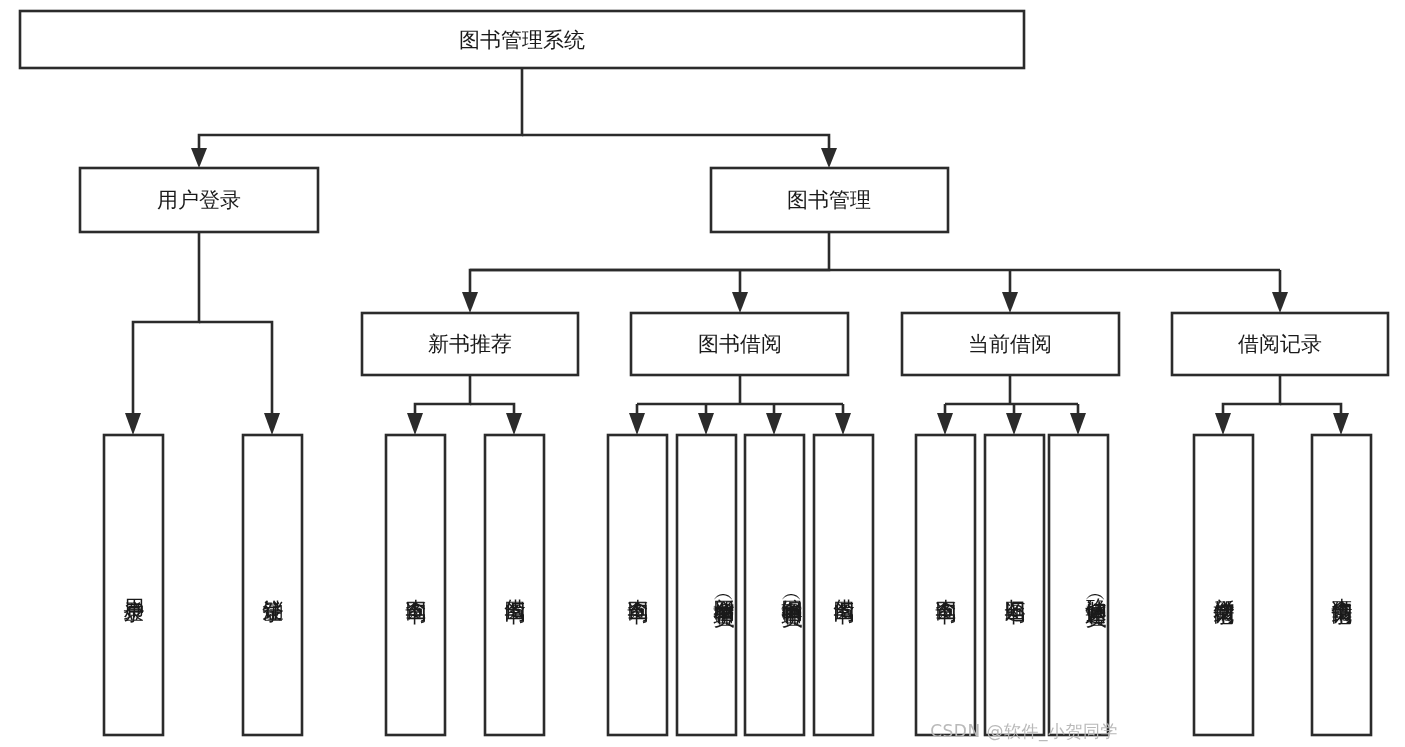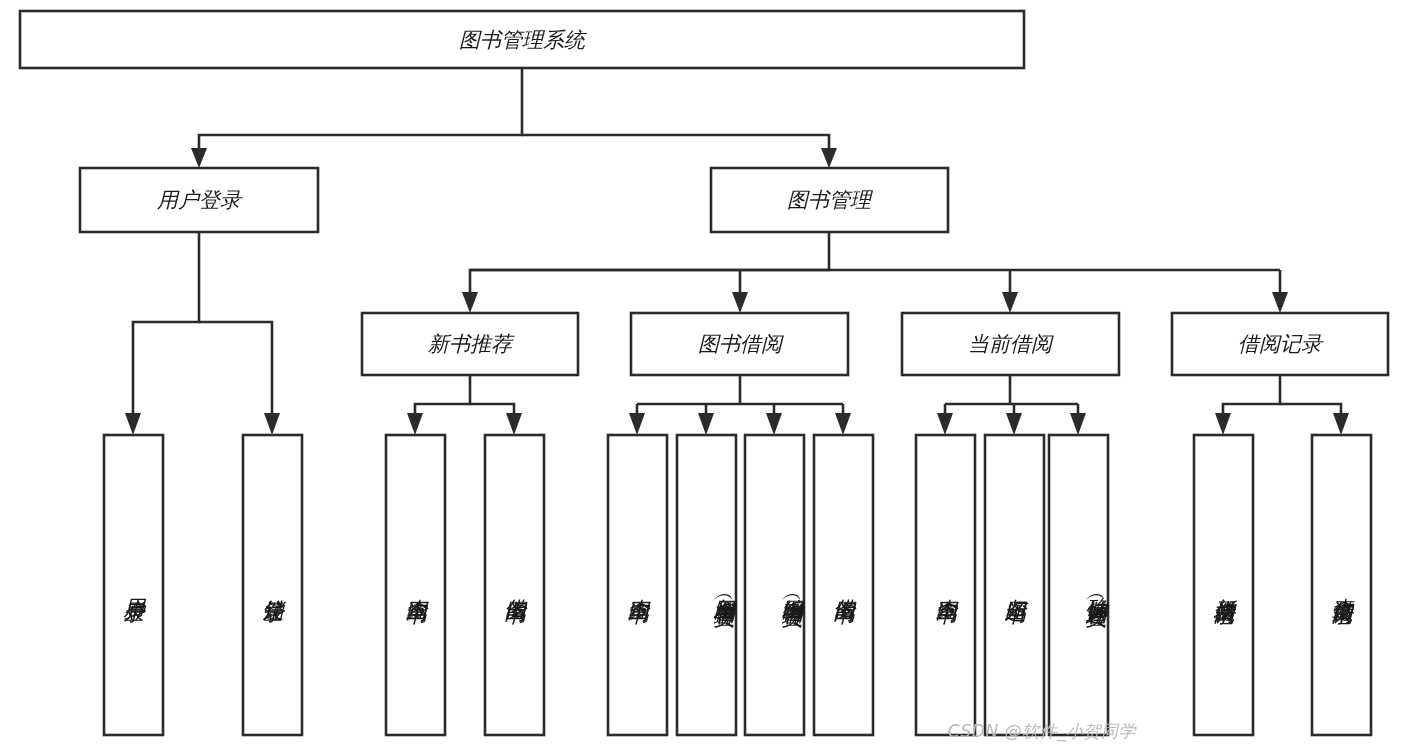--- a/index.html
+++ b/index.html
@@ -12,21 +12,20 @@
     width: 1405px;
     height: 747px;
     font-family: "DejaVu Sans", "Liberation Sans", sans-serif;
     overflow: hidden;
   }
   #diagram-root {
     position: relative;
     width: 1144px;
     height: 747px;
     background: #ffffff;
-    font-style: italic;
   }
   svg.canvas {
     position: absolute;
     left: 0;
     top: 0;
     width: 1405px;
     height: 747px;
     display: block;
   }
   .node-box {
@@ -63,21 +62,21 @@
     letter-spacing: 1.5px;
     display: flex;
     align-items: center;
     justify-content: center;
     text-align: center;
     white-space: nowrap;
     pointer-events: none;
   }
   .watermark {
     position: absolute;
-    right: 8px;
+    right: 26px;
     bottom: 4px;
     font-family: "DejaVu Sans", "Liberation Sans", sans-serif;
     font-size: 17px;
     color: #b9b9b9;
     white-space: nowrap;
     letter-spacing: 0.5px;
   }
 </style>
 </head>
 <body>

